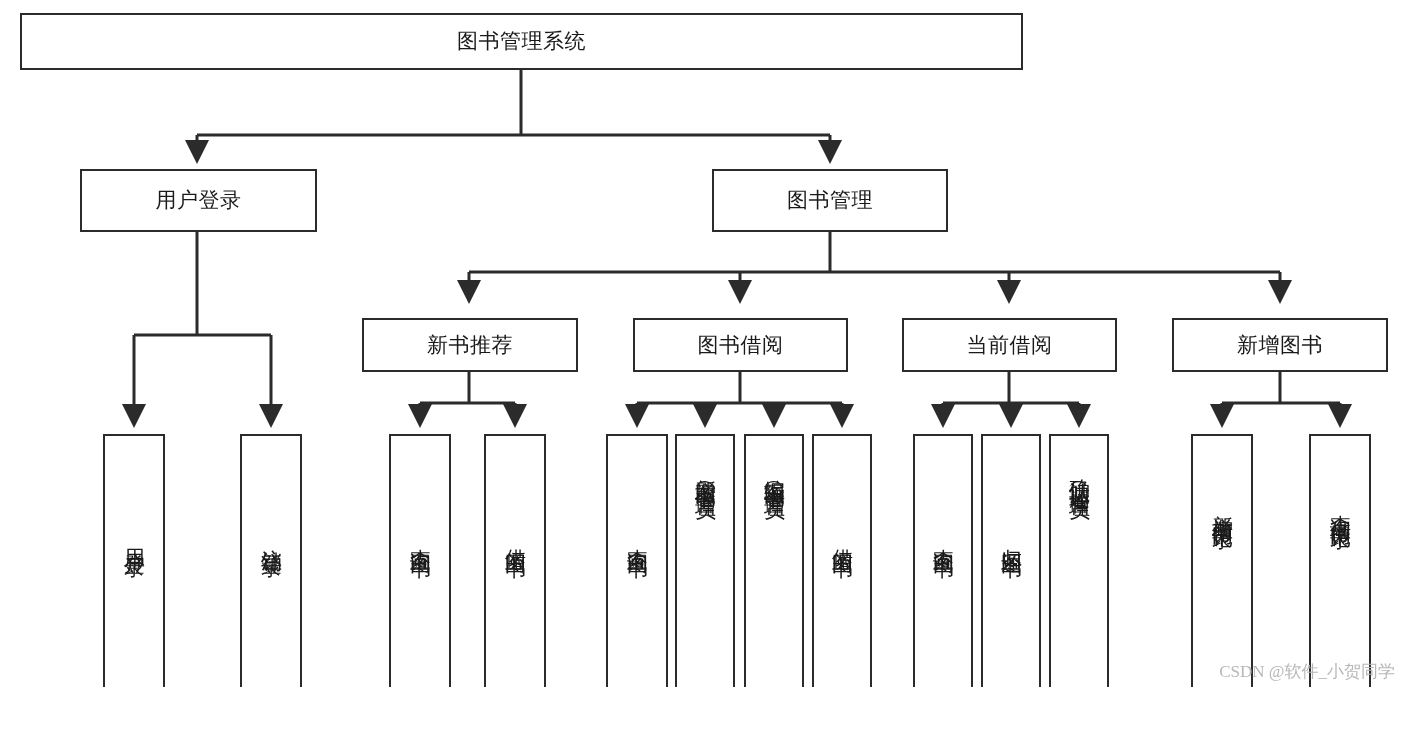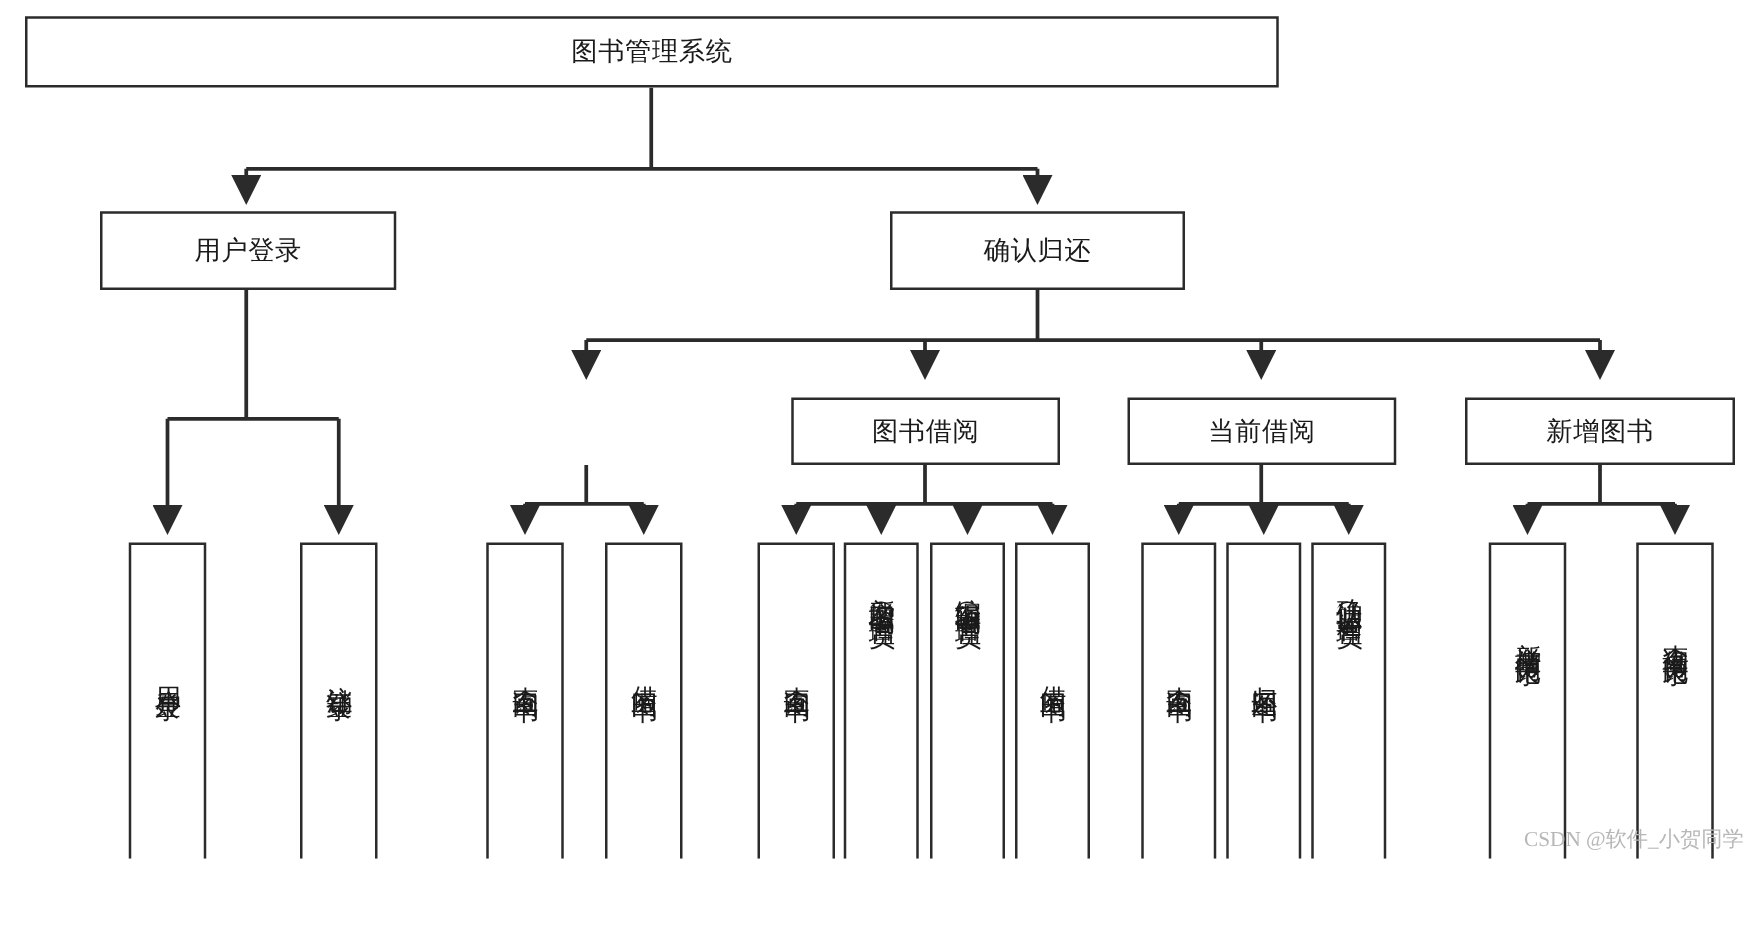--- a/index.html
+++ b/index.html
@@ -143,23 +143,26 @@
 
   <div class="node root horiz" style="left:20px; top:13px; width:1003px; height:57px;">
     <span class="node-label">图书管理系统</span>
   </div>
 
   <div class="node horiz" style="left:80px; top:169px; width:237px; height:63px;">
     <span class="node-label">用户登录</span>
   </div>
 
   <div class="node horiz" style="left:712px; top:169px; width:236px; height:63px;">
-    <span class="node-label">确认归还</span>
-  </div>
-
+    <span class="node-label">图书管理</span>
+  </div>
+
+  <div class="node horiz" style="left:362px; top:318px; width:216px; height:54px;">
+    <span class="node-label">新书推荐</span>
+  </div>
 
   <div class="node horiz" style="left:902px; top:318px; width:215px; height:54px;">
     <span class="node-label">当前借阅</span>
   </div>
 
   <div class="node horiz" style="left:633px; top:318px; width:215px; height:54px;">
     <span class="node-label">图书借阅</span>
   </div>
 
   <div class="node horiz" style="left:1172px; top:318px; width:216px; height:54px;">

